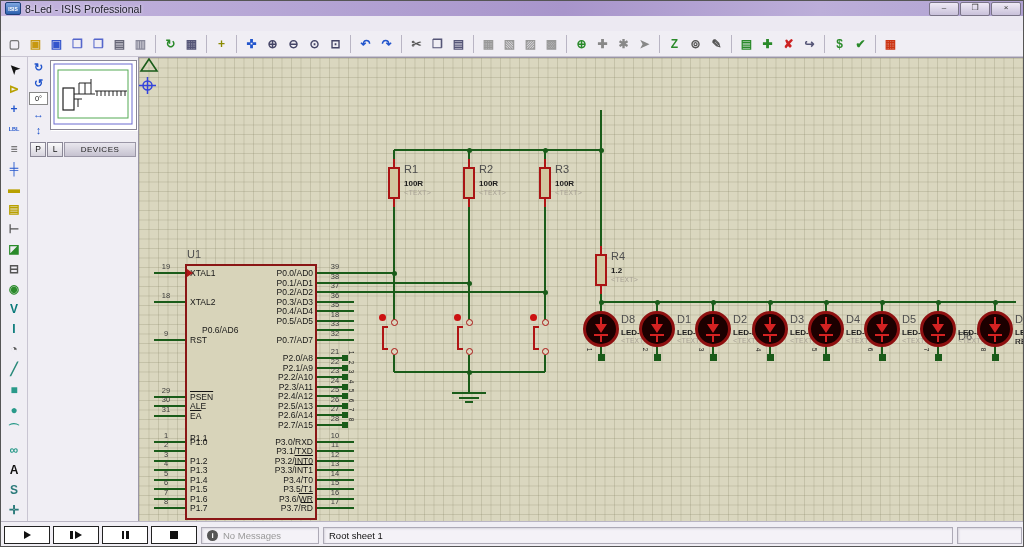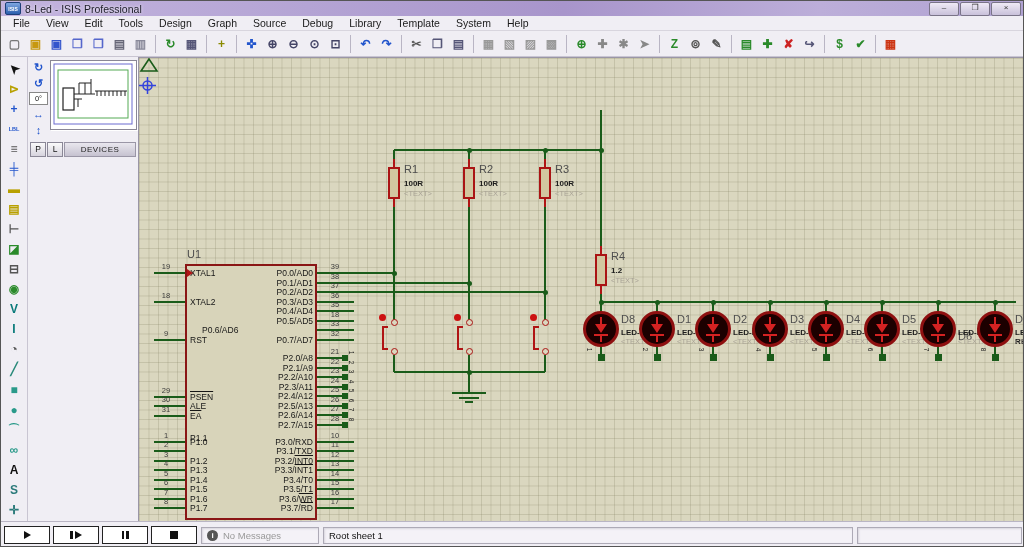--- a/index.html
+++ b/index.html
@@ -52,21 +52,21 @@
                      linear-gradient(90deg,rgba(138,136,106,.28) 1px,transparent 1px);
     background-size:9.5px 9.5px;}
   .wire{position:absolute;background:#1a5c1a;}
   .wire.red{background:#b01515;}
   .dot{position:absolute;width:5px;height:5px;border-radius:50%;background:#1a5c1a;}
   .pinnum{position:absolute;font-size:7.5px;color:#3a3a3a;text-align:center;width:32px;line-height:9px;}
   .pinname{position:absolute;font-size:8.5px;color:#161616;line-height:10px;white-space:nowrap;}
   .ovl{text-decoration:overline;}
   .reflabel{position:absolute;font-size:11px;color:#4e4e4e;line-height:12px;}
   .vallabel{position:absolute;font-size:8px;font-weight:bold;color:#1c1c1c;line-height:9px;}
-  .txtlabel{position:absolute;font-size:7.5px;color:#a9a396;line-height:9px;}
+  .txtlabel{position:absolute;font-size:7.5px;color:#a9a396;line-height:9px;font-family:Liberation Mono, monospace;}
   .resbody{position:absolute;width:12px;height:32px;background:#d2c7a0;border:2px solid #aa1414;box-sizing:border-box;}
   .u1box{position:absolute;background:#d8d4ba;border:2px solid #8a1515;box-sizing:border-box;}
   .ledc{position:absolute;width:36px;height:36px;border-radius:50%;background:#1c0000;border:3px solid #8e1010;box-sizing:border-box;}
   .ledtri{position:absolute;width:0;height:0;border-left:6px solid transparent;border-right:6px solid transparent;border-top:9px solid #d42222;}
   .ledbar{position:absolute;width:14px;height:2px;background:#d42222;}
   .ledstem{position:absolute;width:2px;background:#d42222;}
   .term{position:absolute;background:#1a5c1a;}
   .rdigit{position:absolute;font-size:6.5px;color:#222;transform:rotate(90deg);line-height:7px;}
   .btncirc{position:absolute;width:7px;height:7px;border-radius:50%;border:1.5px solid #aa1414;background:#dad7bf;box-sizing:border-box;}
   .btndot{position:absolute;width:7px;height:7px;border-radius:50%;background:#cc1111;}
@@ -89,34 +89,20 @@
 <div class="win">
   <div class="titlebar">
     <div class="appicon">ISIS</div>
     <div class="titletext">8-Led - ISIS Professional</div>
     <div class="winbtns" id="winbtns">
         <div class="winbtn">–</div>
         <div class="winbtn">❒</div>
         <div class="winbtn">×</div>
       </div>
   </div>
-  <div class="menubar" id="menubar">
-      <div class="menuitem">File</div>
-      <div class="menuitem">View</div>
-      <div class="menuitem">Edit</div>
-      <div class="menuitem">Tools</div>
-      <div class="menuitem">Design</div>
-      <div class="menuitem">Graph</div>
-      <div class="menuitem">Source</div>
-      <div class="menuitem">Debug</div>
-      <div class="menuitem">Library</div>
-      <div class="menuitem">Template</div>
-      <div class="menuitem">System</div>
-      <div class="menuitem">Help</div>
-    </div>
   <div class="toolbar" id="toolbar">
       <div class="tbico" style="color: rgb(119, 119, 119);">▢</div>
       <div class="tbico" style="color: rgb(199, 152, 16);">▣</div>
       <div class="tbico" style="color: rgb(51, 85, 204);">▣</div>
       <div class="tbico" style="color: rgb(85, 102, 204);">❐</div>
       <div class="tbico" style="color: rgb(85, 102, 204);">❒</div>
       <div class="tbico" style="color: rgb(102, 102, 119);">▤</div>
       <div class="tbico" style="color: rgb(136, 136, 153);">▥</div>
       <div class="tbsep"></div>
       <div class="tbico" style="color: rgb(42, 138, 42);">↻</div>
@@ -598,18 +584,18 @@
           <span class="bar"></span>
         </div>
         <div class="simbtn">
           <span class="sq"></span>
         </div>
       </div>
     <div class="panel" style="width:118px;">
       <div class="msgico">i</div>
       <span class="gray">No Messages</span>
     </div>
-    <div class="panel" style="width:530px;">
+    <div class="panel" style="width:630px;">
       <span>Root sheet 1</span>
     </div>
     <div class="panel" style="flex:1;"></div>
   </div>
 </div>
 
 </body></html>

